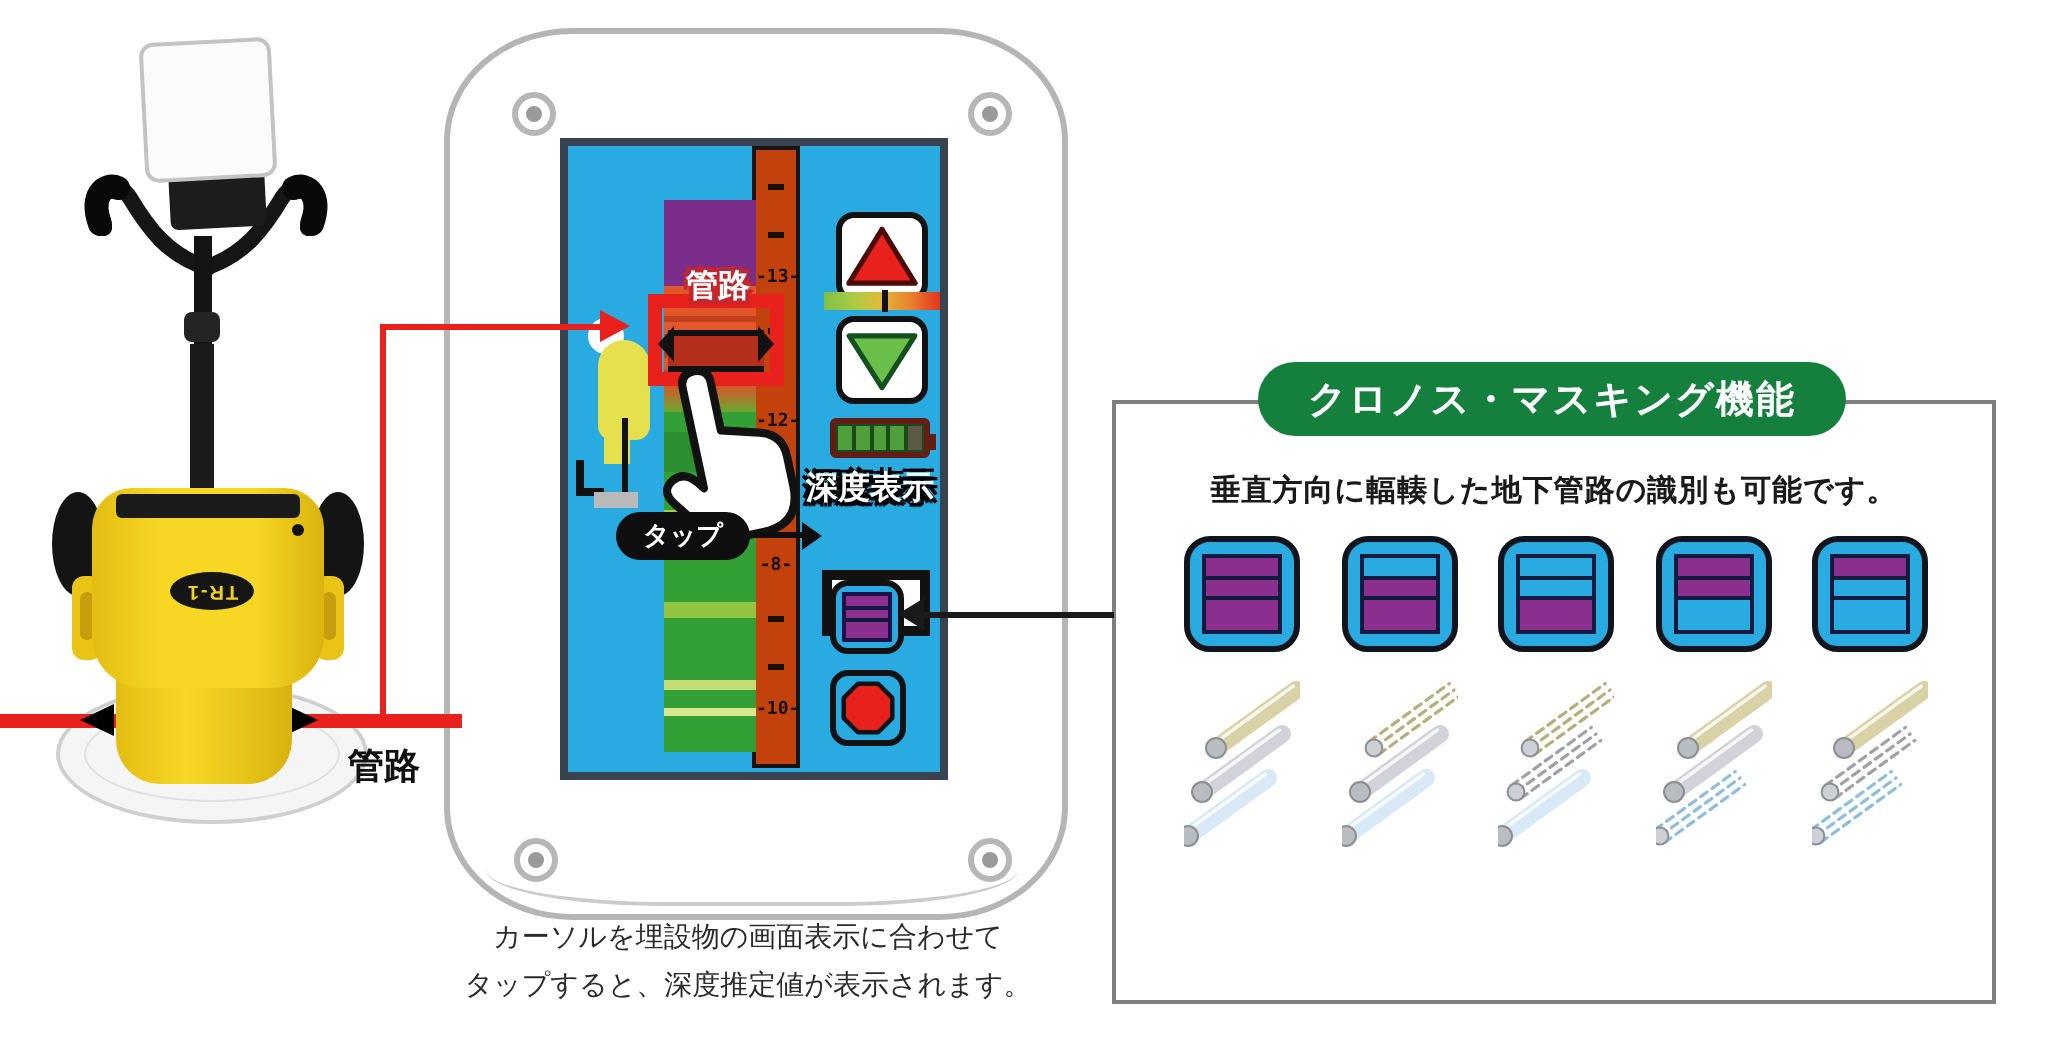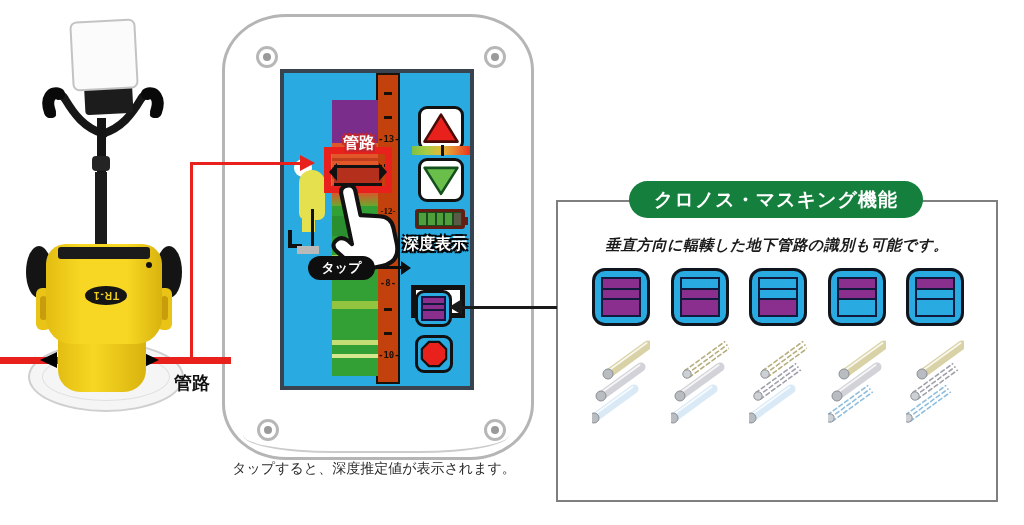--- a/index.html
+++ b/index.html
@@ -127,21 +127,21 @@
   
   .marr-line{left:460px;top:306px;width:97px;height:3px;background:#1a1a1a;z-index:40;}
   .marr-head{left:449px;top:299px;width:0;height:0;border-top:8px solid transparent;border-bottom:8px solid transparent;
              border-right:13px solid #1a1a1a;z-index:40;}
 
   
   .panel{left:556px;top:200px;width:442px;height:302px;background:#fff;border:2px solid #7f7f7f;z-index:2;box-sizing:border-box;}
   .panel-badge{left:629px;top:181px;width:294px;height:37px;background:#15803d;border-radius:19px;z-index:3;
                display:flex;align-items:center;justify-content:center;}
   .panel-badge span{color:#fff;font-size:19px;font-weight:bold;letter-spacing:1px;}
-  .panel-sub{left:0;top:34px;width:100%;text-align:center;font-size:15px;font-weight:bold;color:#1a1a1a;letter-spacing:.5px;font-style:italic;}
+  .panel-sub{left:0;top:34px;width:100%;text-align:center;font-size:15px;font-weight:bold;color:#1a1a1a;letter-spacing:.5px;}
   .icons-row{left:34px;top:66px;width:372px;display:flex;justify-content:space-between;}
   .mask-icon{position:relative;width:58px;height:58px;background:#29abe2;border:3px solid #10141c;border-radius:13px;box-sizing:border-box;}
   .mask-icon .mi-inner{position:absolute;left:6px;top:6px;right:6px;bottom:6px;border:2px solid #101a3c;
                        display:flex;flex-direction:column;}
   .mi-inner b{display:block;}
   .pipes-row{left:34px;top:138px;width:372px;display:flex;justify-content:space-between;}
   .pipe-cell{width:58px;height:84px;position:relative;}
   .panel-desc{left:32px;top:226px;width:388px;font-size:14.5px;line-height:1.52;color:#1f1f1f;
               word-break:break-all;letter-spacing:0;}
 
@@ -236,21 +236,21 @@
         <div class="abs echo-capR"></div>
       </div>
       <div class="abs hl-tag">管路</div>
 
       <div class="abs ruler" id="ruler">
           <div class="abs tick" style="top: 17px;"></div>
           <div class="abs tick" style="top: 41px;"></div>
           <div class="abs rnum" style="top: 59px;">-13-</div>
           <div class="abs tick" style="top: 89px;"></div>
           <div class="abs tick" style="top: 113px;"></div>
-          <div class="abs rnum" style="top: 131px; font-family: Liberation Serif, serif;">-12-</div>
+          <div class="abs rnum" style="top: 131px;">-12-</div>
           <div class="abs tick" style="top: 161px;"></div>
           <div class="abs tick" style="top: 185px;"></div>
           <div class="abs rnum" style="top: 203px;">-8-</div>
           <div class="abs tick" style="top: 233px;"></div>
           <div class="abs tick" style="top: 257px;"></div>
           <div class="abs rnum" style="top: 275px;">-10-</div>
         </div>
       <div class="abs rul-marker"></div>
 
       <div class="abs btn btn-up">
@@ -406,16 +406,17 @@
             <line x1="4.347870285843724" y1="81.23844177357755" x2="44.347870285843726" y2="52.23844177357755" stroke="#8fbedd" stroke-width="1.6" stroke-linecap="round" stroke-dasharray="4 3"></line>
             <circle cx="2" cy="78" r="4.2" fill="#cdd0d4" stroke="#8b8f94" stroke-width="1"></circle>
           </svg></div>
       </div>
   </div>
   <div class="abs panel-badge">
     <span>クロノス・マスキング機能</span>
   </div>
 
   <div class="abs caption">
+    <div>カーソルを埋設物の画面表示に合わせて</div>
     <div>タップすると、深度推定値が表示されます。</div>
   </div>
 
 </div>
 
 </body></html>

